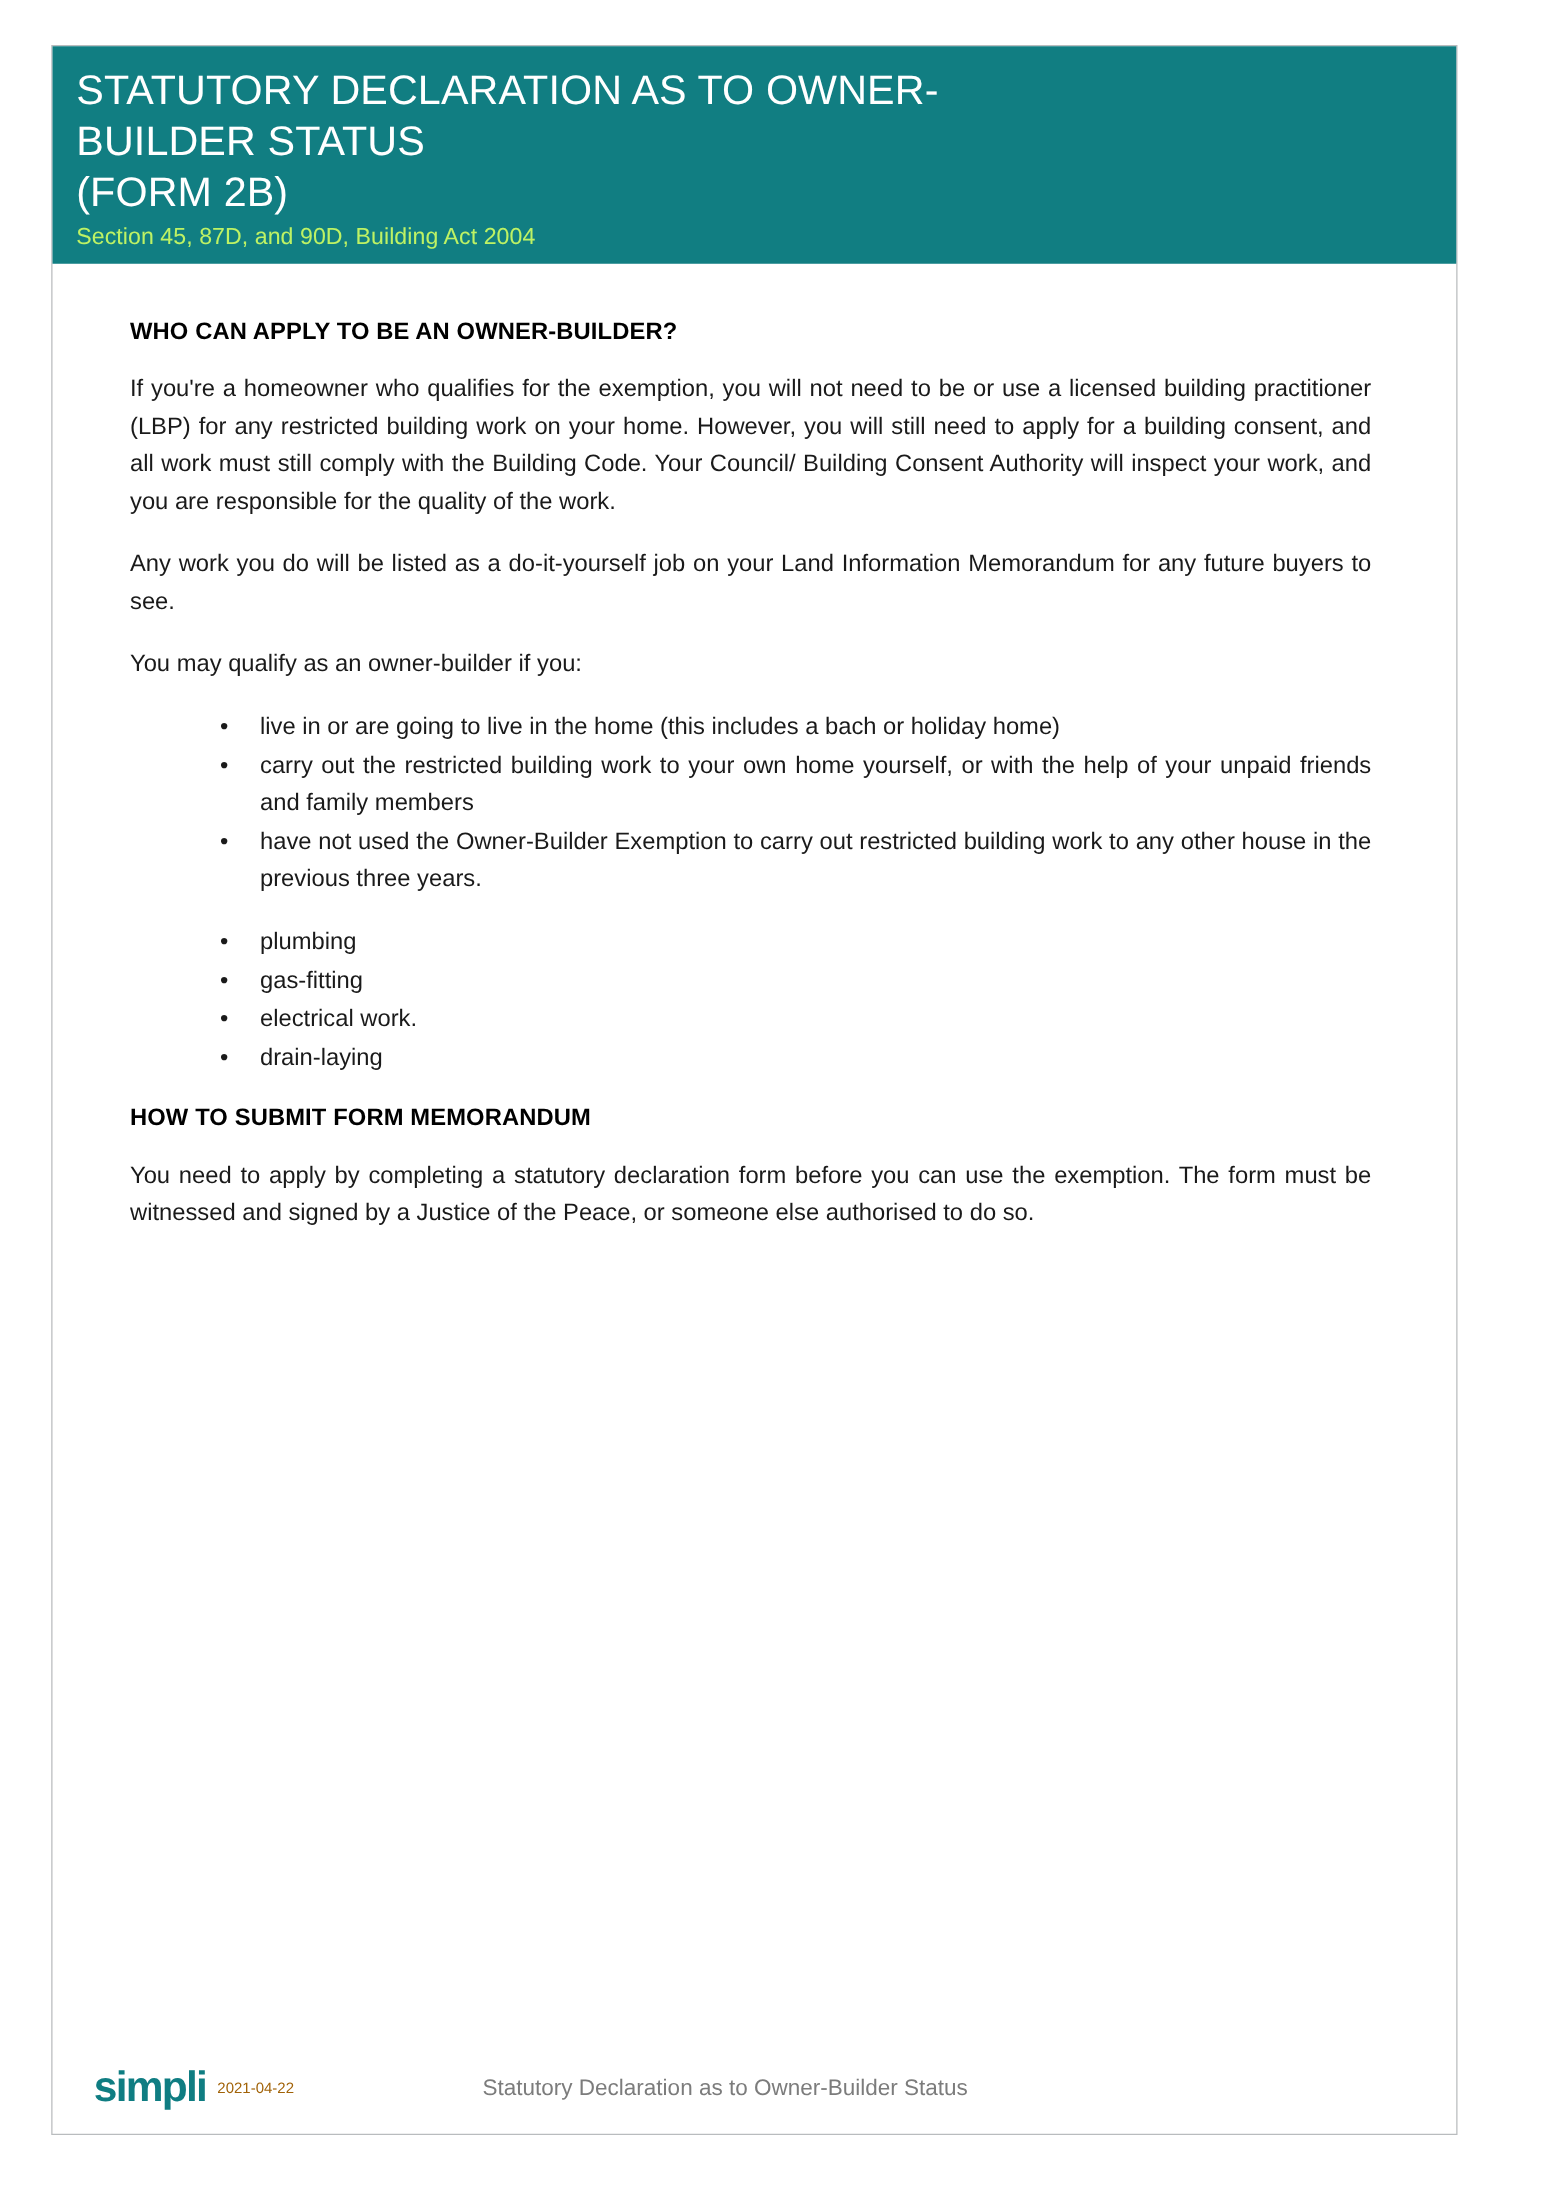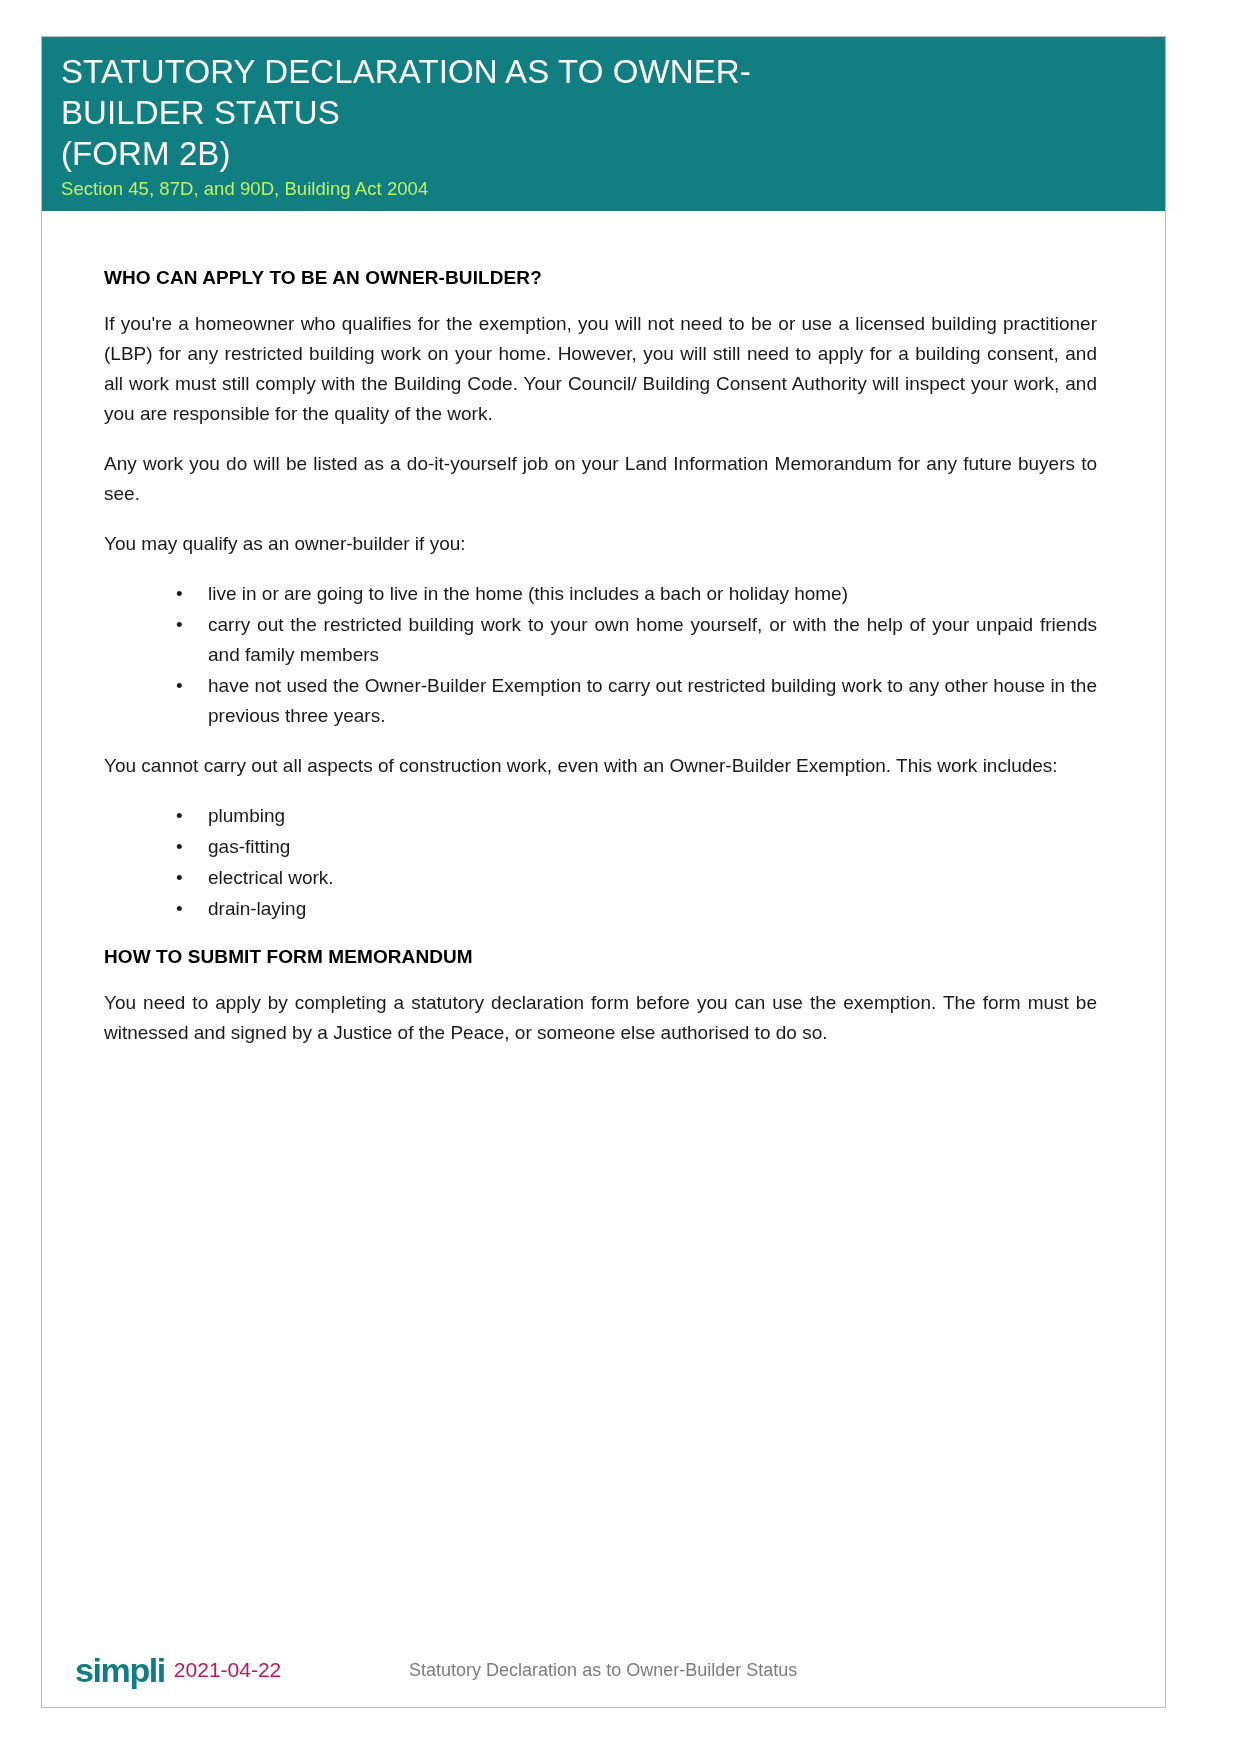--- a/index.html
+++ b/index.html
@@ -57,21 +57,21 @@
   
   .body-area {
     padding: 38px 68px 0 62px;
     box-sizing: border-box;
   }
   h2.section-heading {
     font-size: 19px;
     line-height: 26px;
     font-weight: bold;
     color: #000000;
-    margin: 16px 0 18px 0;
+    margin: 4px 0 18px 0;
     letter-spacing: 0.1px;
   }
   p.para {
     font-size: 19px;
     line-height: 30px;
     color: #1a1a1a;
     margin: 0 0 20px 0;
     text-align: justify;
     text-justify: inter-word;
   }
@@ -119,23 +119,23 @@
     font-size: 34px;
     line-height: 34px;
     font-weight: bold;
     color: #0f7d82;
     letter-spacing: -1.4px;
     margin-right: 9px;
     position: relative;
     top: 2px;
   }
   .footer-date {
-    font-size: 21px;
+    font-size: 12px;
     line-height: 24px;
-    color: #be185d;
+    color: #a16207;
     position: relative;
     top: -3px;
   }
   .footer-center {
     flex: 1;
     text-align: center;
     font-size: 18px;
     line-height: 24px;
     color: #7c7c7c;
     position: relative;
@@ -165,21 +165,20 @@
       <p class="para">Any work you do will be listed as a do-it-yourself job on your Land Information Memorandum for any future buyers to see.</p>
 
       <p class="para">You may qualify as an owner-builder if you:</p>
 
       <ul class="doc-list">
         <li>live in or are going to live in the home (this includes a bach or holiday home)</li>
         <li>carry out the restricted building work to your own home yourself, or with the help of your unpaid friends and family members</li>
         <li>have not used the Owner-Builder Exemption to carry out restricted building work to any other house in the previous three years.</li>
       </ul>
 
-      <p class="para">You cannot carry out all aspects of construction work, even with an Owner-Builder Exemption. This work includes:</p>
 
       <ul class="doc-list short">
         <li>plumbing</li>
         <li>gas-fitting</li>
         <li>electrical work.</li>
         <li>drain-laying</li>
       </ul>
 
       <h2 class="section-heading">HOW TO SUBMIT FORM MEMORANDUM</h2>
 

